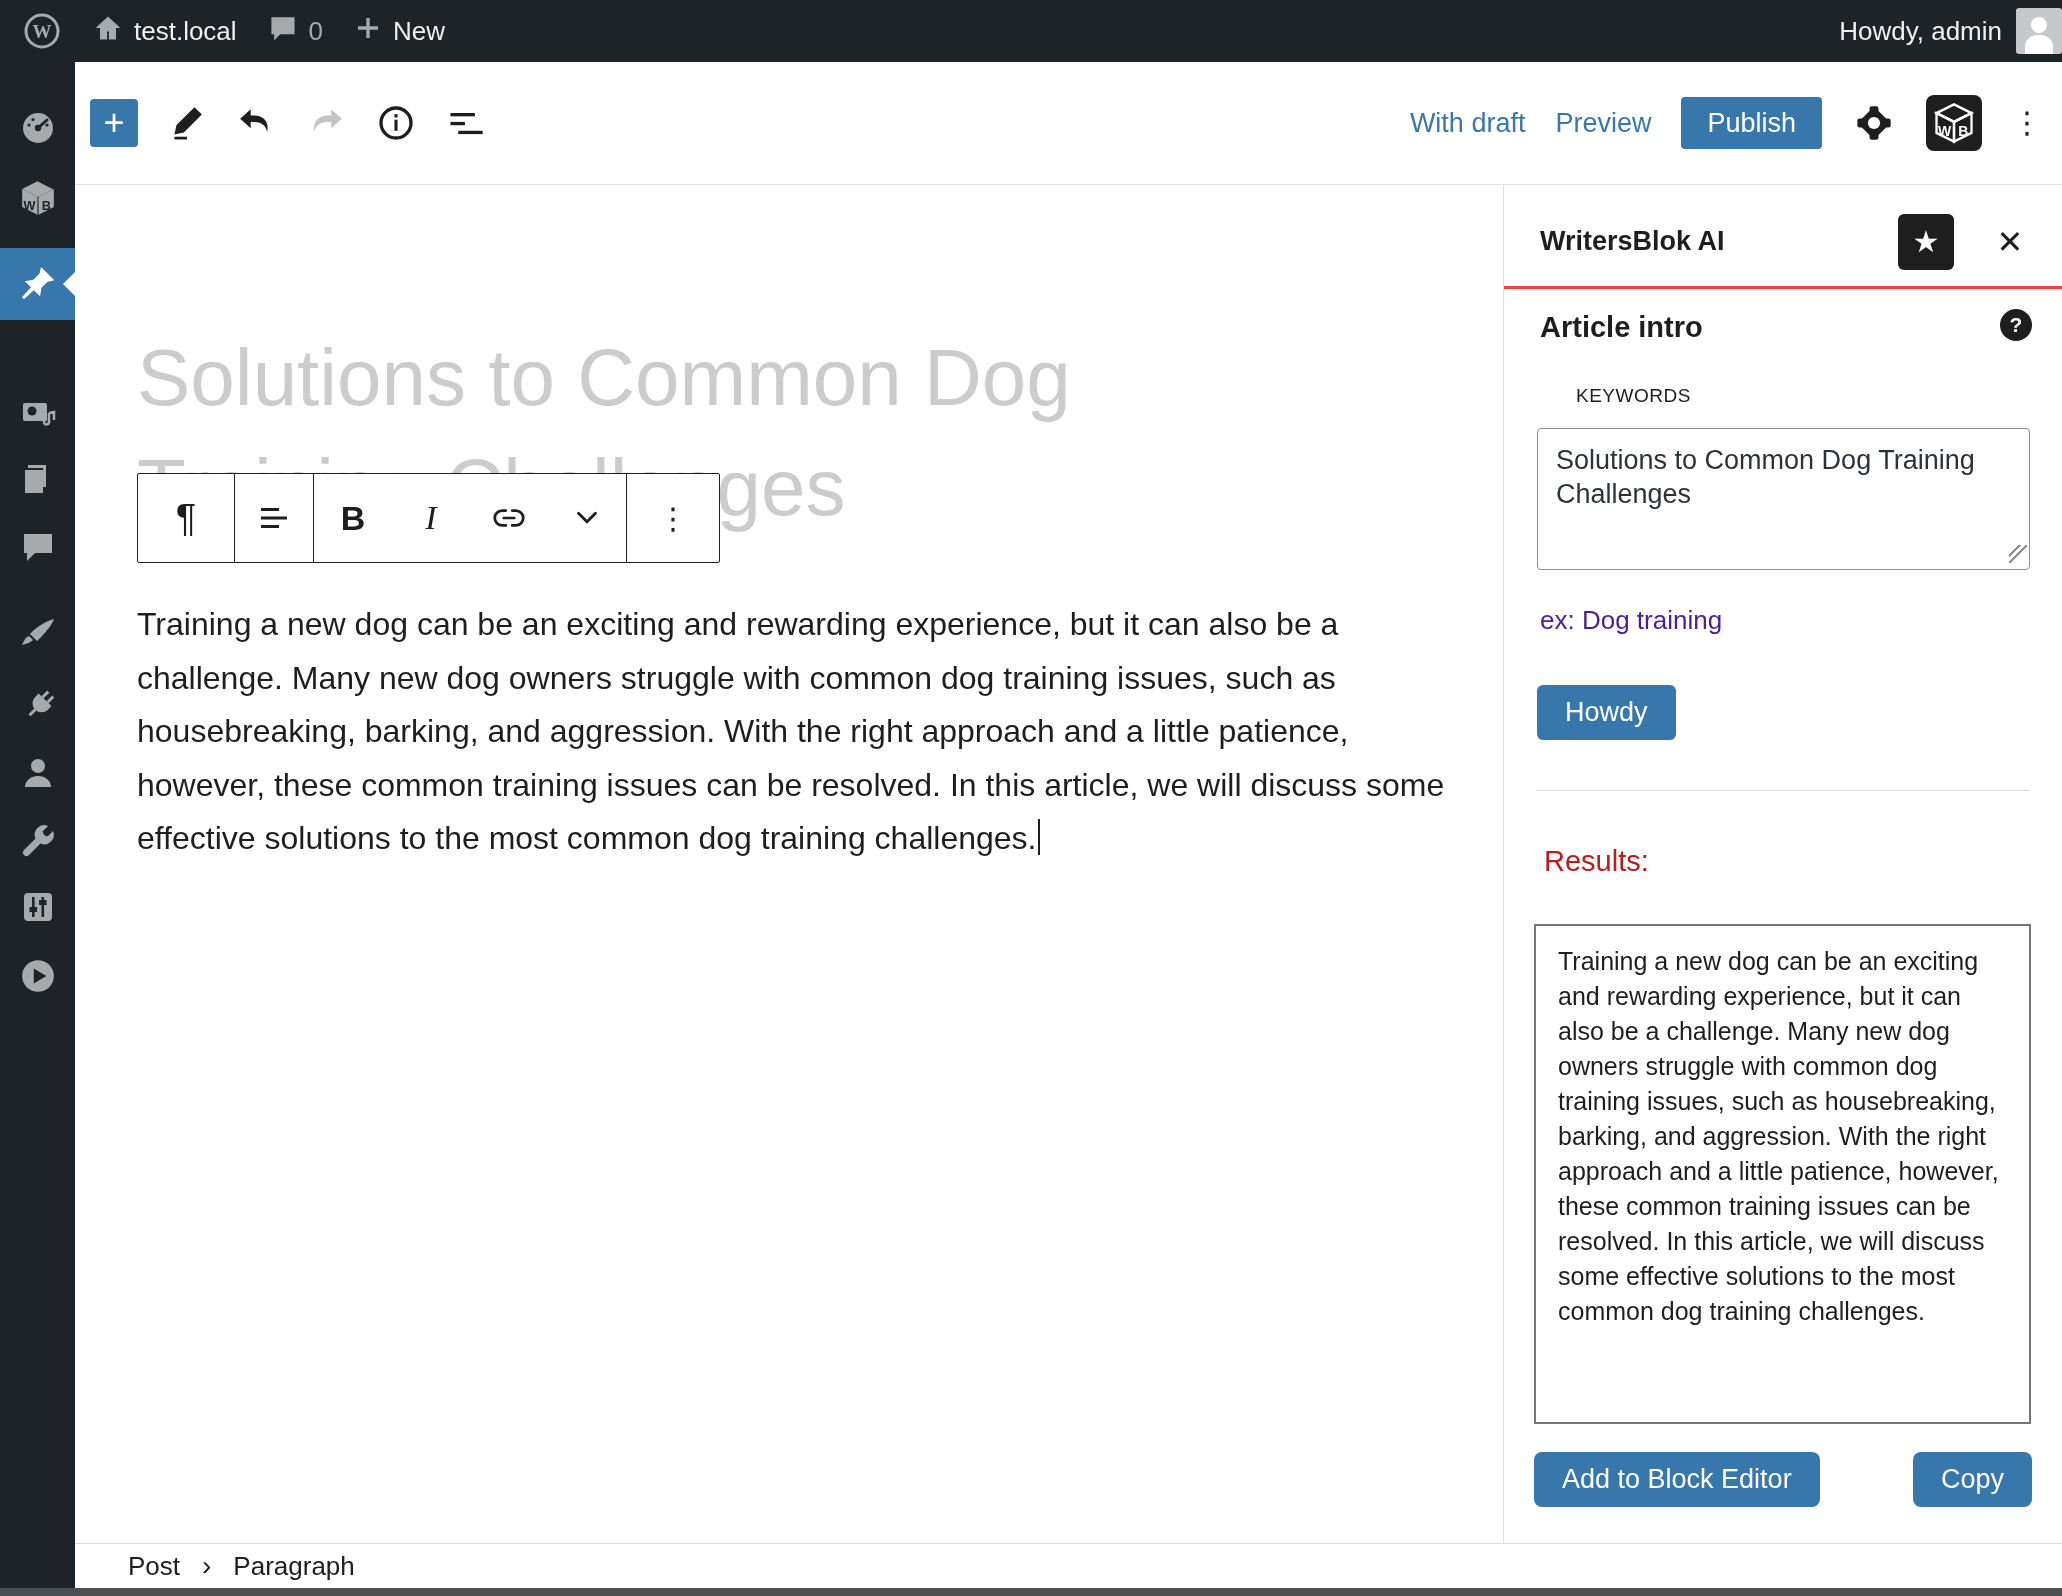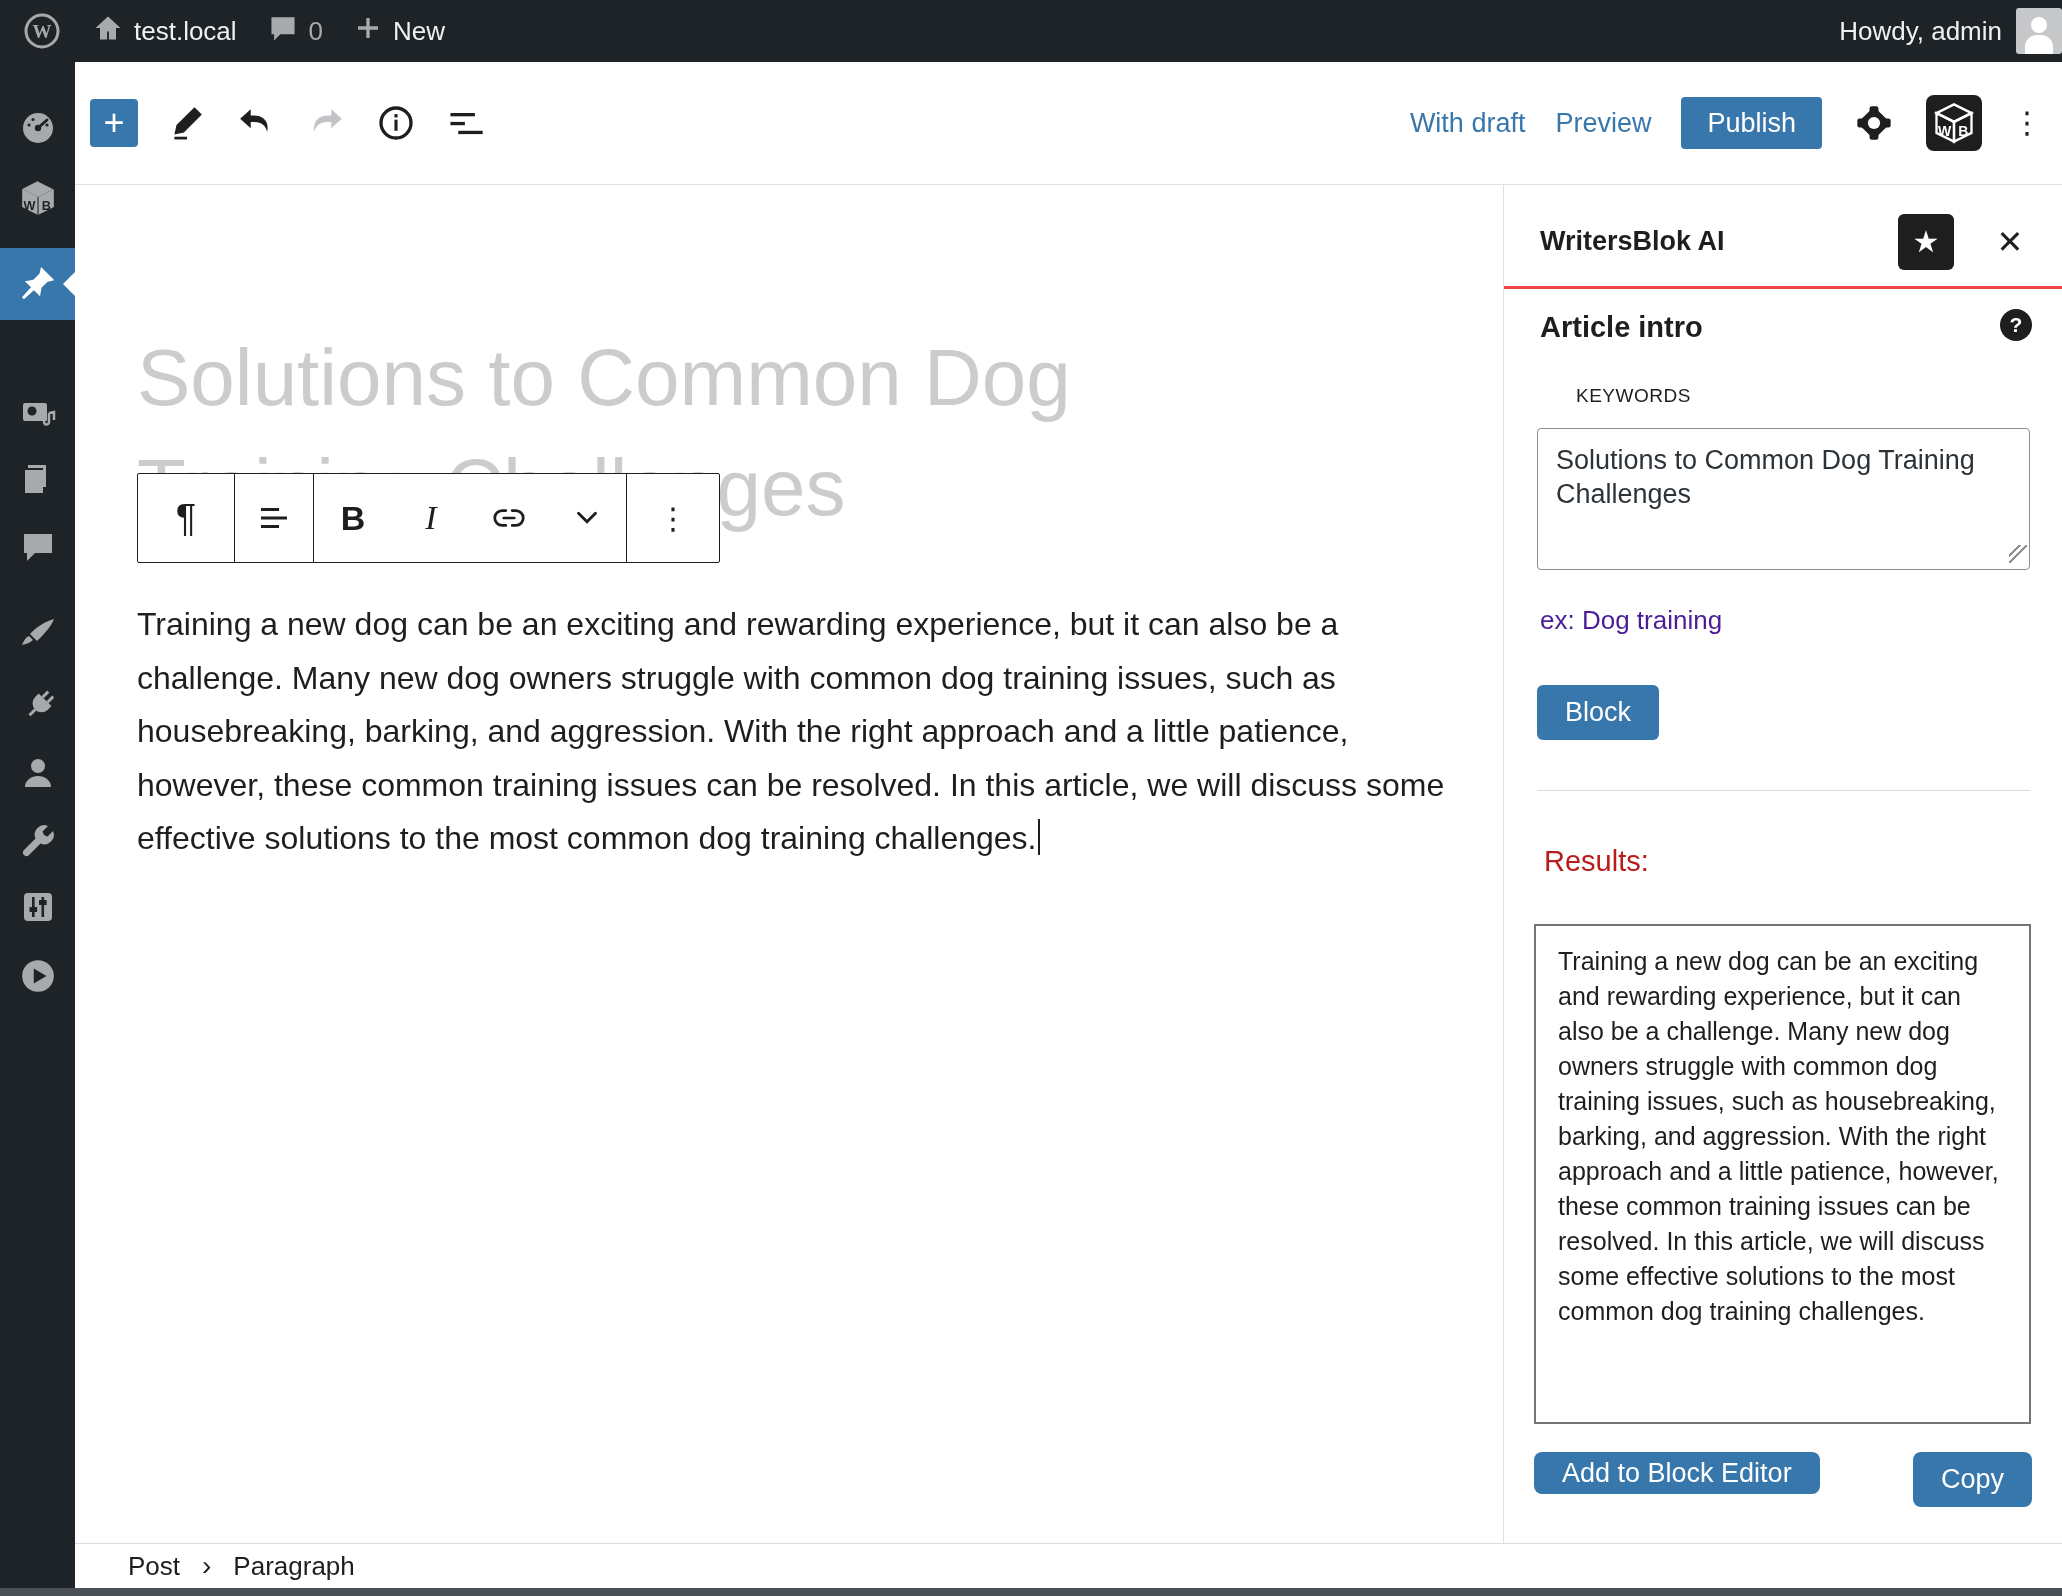--- a/index.html
+++ b/index.html
@@ -59,21 +59,21 @@
   .help-badge { position:absolute; right:30px; top:124px; width:32px; height:32px; border-radius:50%; background:#1e1e1e; color:#fff; font-size:21px; font-weight:700; display:flex; align-items:center; justify-content:center; cursor:pointer; }
   .keywords-label { position:absolute; left:36px; top:200px; font-size:19px; color:#1e1e1e; letter-spacing:0.5px;margin-left:36px; }
   .keywords-input { position:absolute; left:33px; top:243px; width:493px; height:142px; border:1.5px solid #8c8f94; border-radius:4px; padding:14px 18px; font-family:"Liberation Sans", sans-serif; font-size:27px; line-height:34px; color:#2c3338; resize:none; background:#fff; }
   .resize-grip { position:absolute; left:505px; top:360px; width:18px; height:18px; pointer-events:none;
     background:linear-gradient(135deg, transparent 0 7px, #8c8f94 7px 9px, transparent 9px 12px, #8c8f94 12px 14px, transparent 14px); }
   .keywords-hint { position:absolute; left:36px; top:420px; font-size:26px; color:#4c1d95; }
   .submit-btn { position:absolute; left:33px; top:500px; height:55px; padding:0 28px; background:#3877ab; color:#fff; font-size:27px; border:none; border-radius:6px; cursor:pointer; }
   .panel-divider { position:absolute; left:33px; top:605px; width:493px; height:0; border-top:1px solid #dcdcde; }
   .results-label { position:absolute; left:40px; top:660px; font-size:29px; font-weight:400; color:#b91c1c; }
   .results-box { position:absolute; left:30px; top:739px; width:497px; height:500px; border:2px solid #757575; padding:18px 22px; font-size:25px; line-height:35px; color:#1e1e1e; overflow:hidden; background:#fff; }
-  .add-btn { position:absolute; left:30px; top:1267px; height:42px; padding:0 28px; background:#3877ab; color:#fff; font-size:27px; border:none; border-radius:8px; cursor:pointer; }
+  .add-btn { position:absolute; left:30px; top:1267px; height:55px; padding:0 28px; background:#3877ab; color:#fff; font-size:27px; border:none; border-radius:8px; cursor:pointer; }
   .copy-btn { position:absolute; right:30px; top:1267px; height:55px; padding:0 28px; background:#3877ab; color:#fff; font-size:27px; border:none; border-radius:8px; cursor:pointer; }
 
   
   #breadcrumb { position:absolute; left:75px; top:1543px; width:1987px; height:45px; background:#fff; border-top:1px solid #dcdcde; display:flex; align-items:center; gap:22px; padding-left:53px; font-size:26px; color:#1e1e1e; z-index:25; }
   #breadcrumb .crumb { cursor:pointer; }
   #breadcrumb .sep { color:#1e1e1e; font-size:28px; }
   #bottom-strip { position:absolute; left:0; top:1588px; width:2062px; height:8px; background:#4b5056; z-index:60; }
 </style>
 </head>
 <body>
@@ -320,21 +320,21 @@
         </button>
     </div>
 
     <div class="section-title">Article intro</div>
     <div class="help-badge">?</div>
 
     <div class="keywords-label">KEYWORDS</div>
     <textarea class="keywords-input" style="">Solutions to Common Dog Training Challenges</textarea>
     <div class="resize-grip"></div>
     <div class="keywords-hint">ex: Dog training</div>
-    <button class="submit-btn">Block</button>
+    <button class="submit-btn">Howdy</button>
 
     <div class="panel-divider"></div>
 
     <div class="results-label">Results:</div>
     <div class="results-box">Training a new dog can be an exciting and rewarding experience, but it can also be a challenge. Many new dog owners struggle with common dog training issues, such as housebreaking, barking, and aggression. With the right approach and a little patience, however, these common training issues can be resolved. In this article, we will discuss some effective solutions to the most common dog training challenges.</div>
 
     <button class="add-btn">Add to Block Editor</button>
     <button class="copy-btn">Copy</button>
   </div>
 

